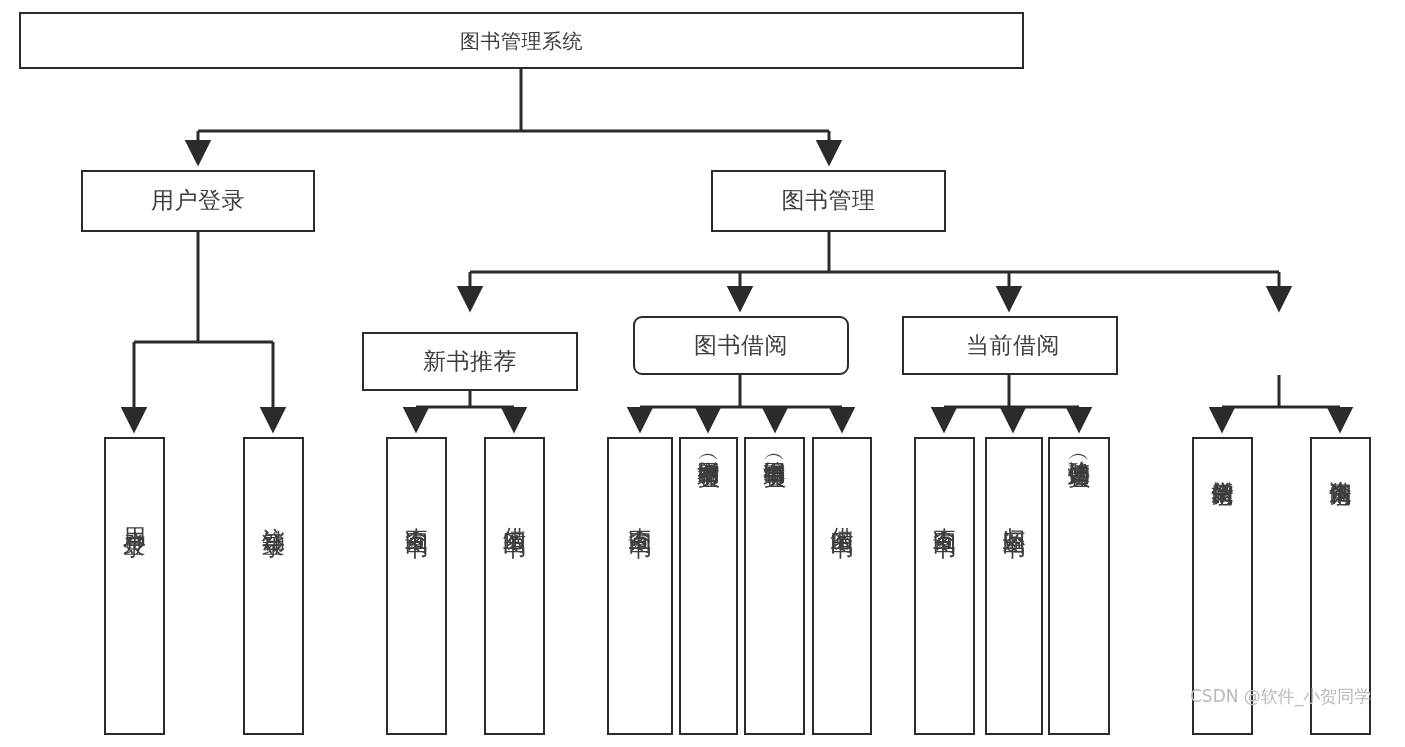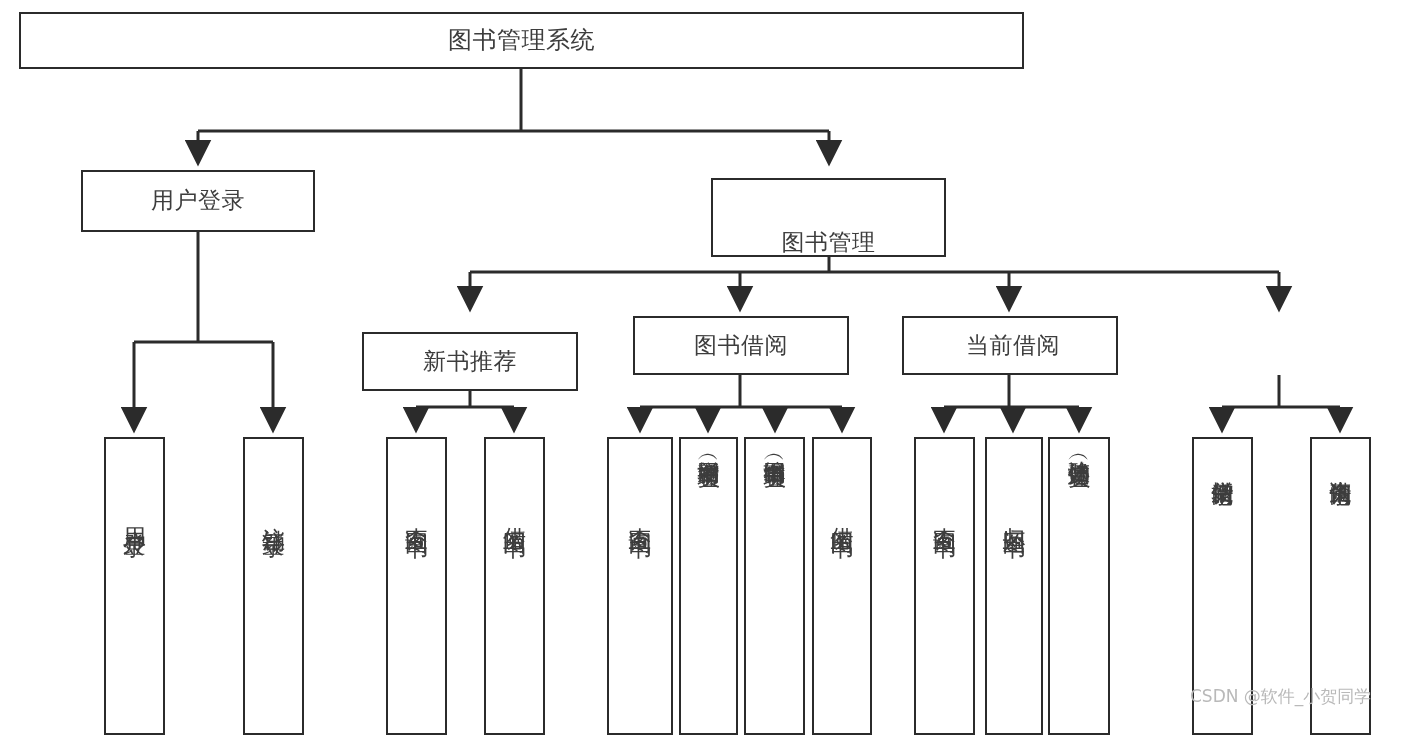--- a/index.html
+++ b/index.html
@@ -56,21 +56,21 @@
     text-orientation: upright;
     font-size: 23px;
     line-height: 1.18;
     letter-spacing: 3px;
     white-space: nowrap;
   }
   .node.vert.tall .label {
     font-size: 22px;
     letter-spacing: 1px;
   }
-  .node.root .label { font-size: 24px; font-family: Liberation Serif, serif; }
+  .node.root .label { font-size: 20px; font-family: Liberation Serif, serif; }
   #watermark {
     position: absolute;
     left: 1190px;
     top: 685px;
     font-size: 17px;
     color: #b9b9b9;
     white-space: nowrap;
     z-index: 5;
     font-family: "DejaVu Sans", "Liberation Sans", sans-serif;
   }
@@ -130,28 +130,28 @@
     </g>
   </svg>
 
   <div class="node horiz root" style="left:19px; top:12px; width:1005px; height:57px;">
     <span class="label">图书管理系统</span>
   </div>
 
   <div class="node horiz" style="left:81px; top:170px; width:234px; height:62px;">
     <span class="label">用户登录</span>
   </div>
-  <div class="node horiz" style="left:711px; top:178px; width:235px; height:79px;align-items:flex-end;">
+  <div class="node horiz" style="left:711px; top:170px; width:235px; height:62px;">
     <span class="label">图书管理</span>
   </div>
 
   <div class="node horiz" style="left:362px; top:316px; width:216px; height:59px;margin-top:16px;">
     <span class="label">新书推荐</span>
   </div>
-  <div class="node horiz" style="left:633px; top:316px; width:216px; height:59px;">
+  <div class="node horiz" style="left:633px; top:316px; width:216px; height:59px;border-radius:9px;">
     <span class="label">图书借阅</span>
   </div>
   <div class="node horiz" style="left:902px; top:316px; width:216px; height:59px;padding-left:6px;">
     <span class="label">当前借阅</span>
   </div>
 
   <div class="node vert" style="left:104px; top:437px; width:61px; height:298px; padding-top:70px;">
     <span class="label">用户登录</span>
   </div>
   <div class="node vert" style="left:243px; top:437px; width:61px; height:298px; padding-top:70px;">

